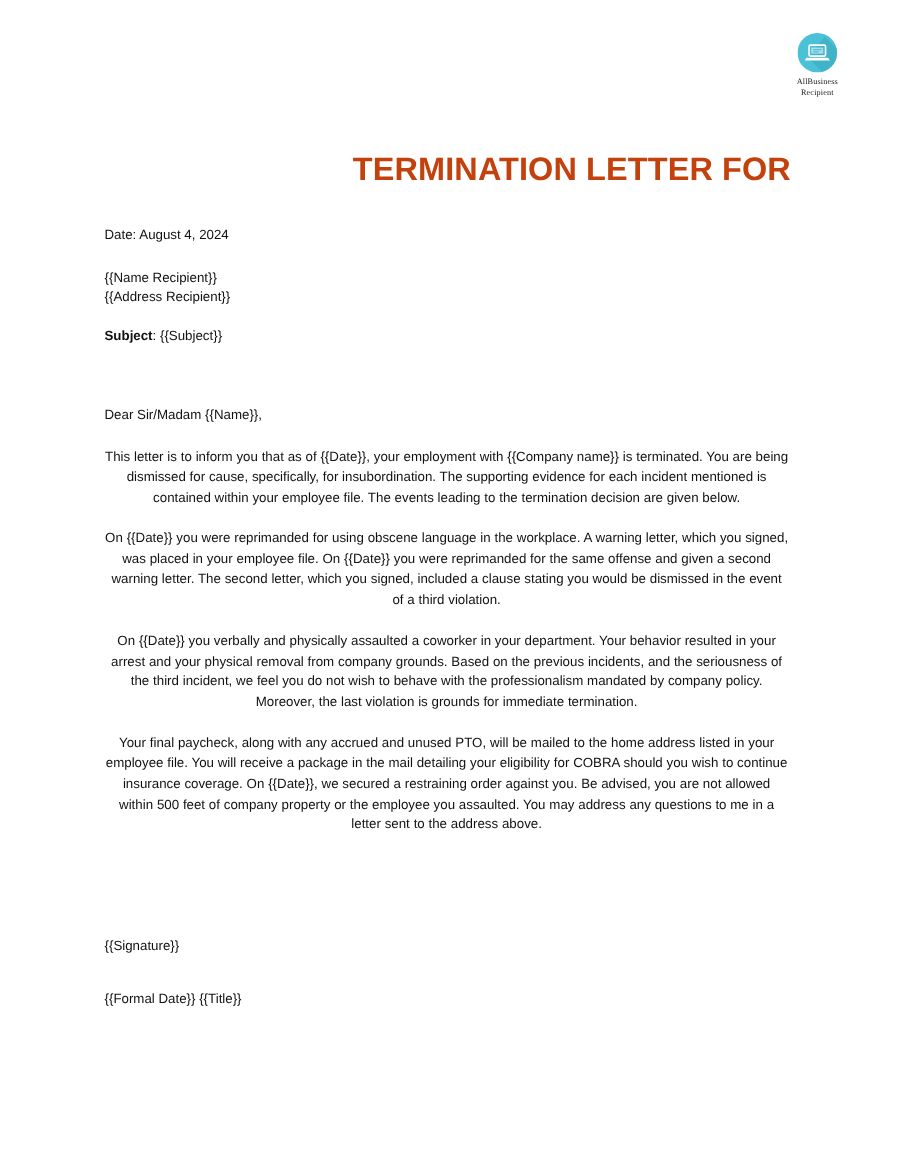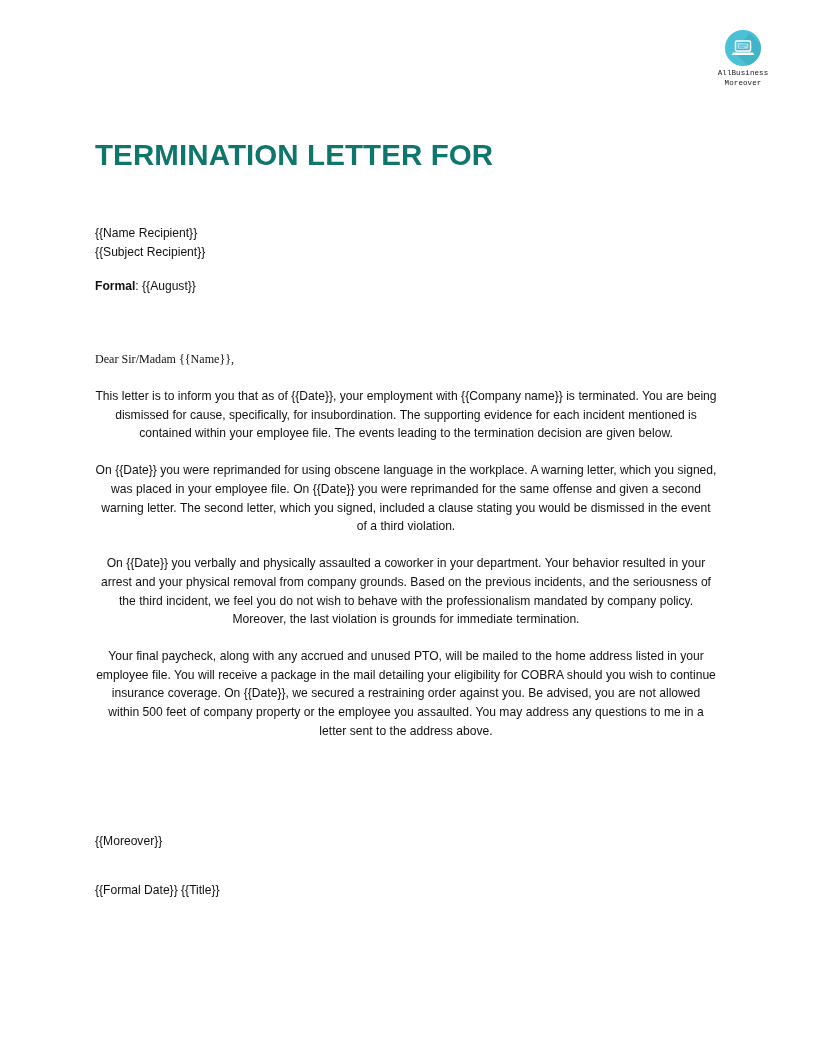--- a/index.html
+++ b/index.html
@@ -31,37 +31,37 @@
     margin: 0 auto;
     position: relative;
     display: block;
   }
   .logo-mark svg { display: block; }
   .logo-caption {
     margin-top: 3px;
     font-size: 7.5px;
     line-height: 9.5px;
     color: #1a1a1a;
-    font-family: Liberation Mono, monospace;
+    font-family: Liberation Serif, serif;
     letter-spacing: .1px;
   }
   .logo-caption span { display: block; }
 
   
   .doc-title {
     position: absolute;
     top: 112px;
     left: 95px;
     width: 624px;
-    text-align: left;
+    text-align: right;
     font-size: 29.5px;
     line-height: 46px;
     font-weight: bold;
     letter-spacing: .1px;
-    color: #0f766e;
+    color: #c2410c;
   }
   .doc-title .tl {
     display: block;
   }
 
   
   .letter {
     position: absolute;
     top: 204px;
     left: 95px;
@@ -76,21 +76,21 @@
   .spacer-sm { height: 20px; }
   .spacer-md { height: 16px; }
   .spacer-lg { height: 54px; }
   .spacer-xl { height: 30px; }
   .spacer-sig { height: 38px; }
 
   .recipient-line { margin: 0; }
   .subject-line { margin: 0; }
   .subject-line b { font-weight: bold; }
 
-  .salutation { margin: 0; font-family: Liberation Serif, serif; }
+  .salutation { margin: 0; }
 
   .para {
     margin: 0;
     text-align: center;
     word-spacing: .1px;
   }
   .para + .spacer-p { height: 18.6px; }
 
   .closing { margin: 0; }
   .sig-line { margin: 0; }
@@ -108,39 +108,40 @@
         <rect x="10.5" y="11" width="15" height="10" rx="1.2"></rect>
       </g>
       <rect x="12.6" y="13.2" width="10.8" height="5.6" fill="#ffffff" opacity="0.55"></rect>
       <rect x="14.1" y="14.6" width="7.8" height="1.1" fill="#4AC1D6"></rect>
       <rect x="14.1" y="16.6" width="5.2" height="1.1" fill="#4AC1D6"></rect>
       <path d="M8.2 22.6h19.6l1.6 2.4H6.6z" fill="#ffffff"></path>
     </svg>
   </div>
   <div class="logo-caption">
     <span>AllBusiness</span>
-    <span>Moreover</span>
+    <span>Recipient</span>
   </div>
 </div>
 
 <h1 class="doc-title">
   <span class="tl">TERMINATION LETTER FOR</span>
 </h1>
 
 <div class="letter">
 
+  <p class="meta-date">Date: August 4, 2024</p>
 
   <div class="spacer-sm"></div>
 
   <p class="recipient-line">{{Name Recipient}}</p>
-  <p class="recipient-line">{{Subject Recipient}}</p>
+  <p class="recipient-line">{{Address Recipient}}</p>
 
   <div class="spacer-md"></div>
 
-  <p class="subject-line"><b>Formal</b><span>: {{August}}</span></p>
+  <p class="subject-line"><b>Subject</b><span>: {{Subject}}</span></p>
 
   <div class="spacer-lg"></div>
 
   <p class="salutation">Dear Sir/Madam {{Name}},</p>
 
   <div class="spacer-p" style="height:18.6px"></div>
 
   <p class="para">This letter is to inform you that as of {{Date}}, your employment with {{Company name}} is terminated. You are being dismissed for cause, specifically, for insubordination. The supporting evidence for each incident mentioned is contained within your employee file. The events leading to the termination decision are given below.</p>
   <div class="spacer-p" style="height:18.6px"></div>
 
@@ -150,19 +151,19 @@
   <p class="para">On  {{Date}} you verbally and physically assaulted a coworker in your department. Your behavior resulted in your arrest and your physical removal from company grounds. Based on the previous incidents, and the seriousness of the third incident, we feel you do not wish to behave with the professionalism mandated by company policy. Moreover, the last violation is grounds for immediate termination.</p>
   <div class="spacer-p" style="height:18.6px"></div>
 
   <p class="para">Your final paycheck, along with any accrued and unused PTO, will be mailed to the home address listed in your employee file. You will receive a package in the mail detailing your eligibility for COBRA should you wish to continue insurance coverage. On {{Date}}, we secured a restraining order against you. Be advised, you are not allowed within 500 feet of company property or the employee you assaulted. You may address any questions to me in a letter sent to the address above.</p>
 
   <div class="spacer-lg"></div>
 
 
   <div class="spacer-sig"></div>
 
-  <p class="sig-line">{{Moreover}}</p>
+  <p class="sig-line">{{Signature}}</p>
 
   <div class="spacer-xl"></div>
 
   <p class="name-line">{{Formal Date}} {{Title}}</p>
 
 </div>
 
 </body></html>

